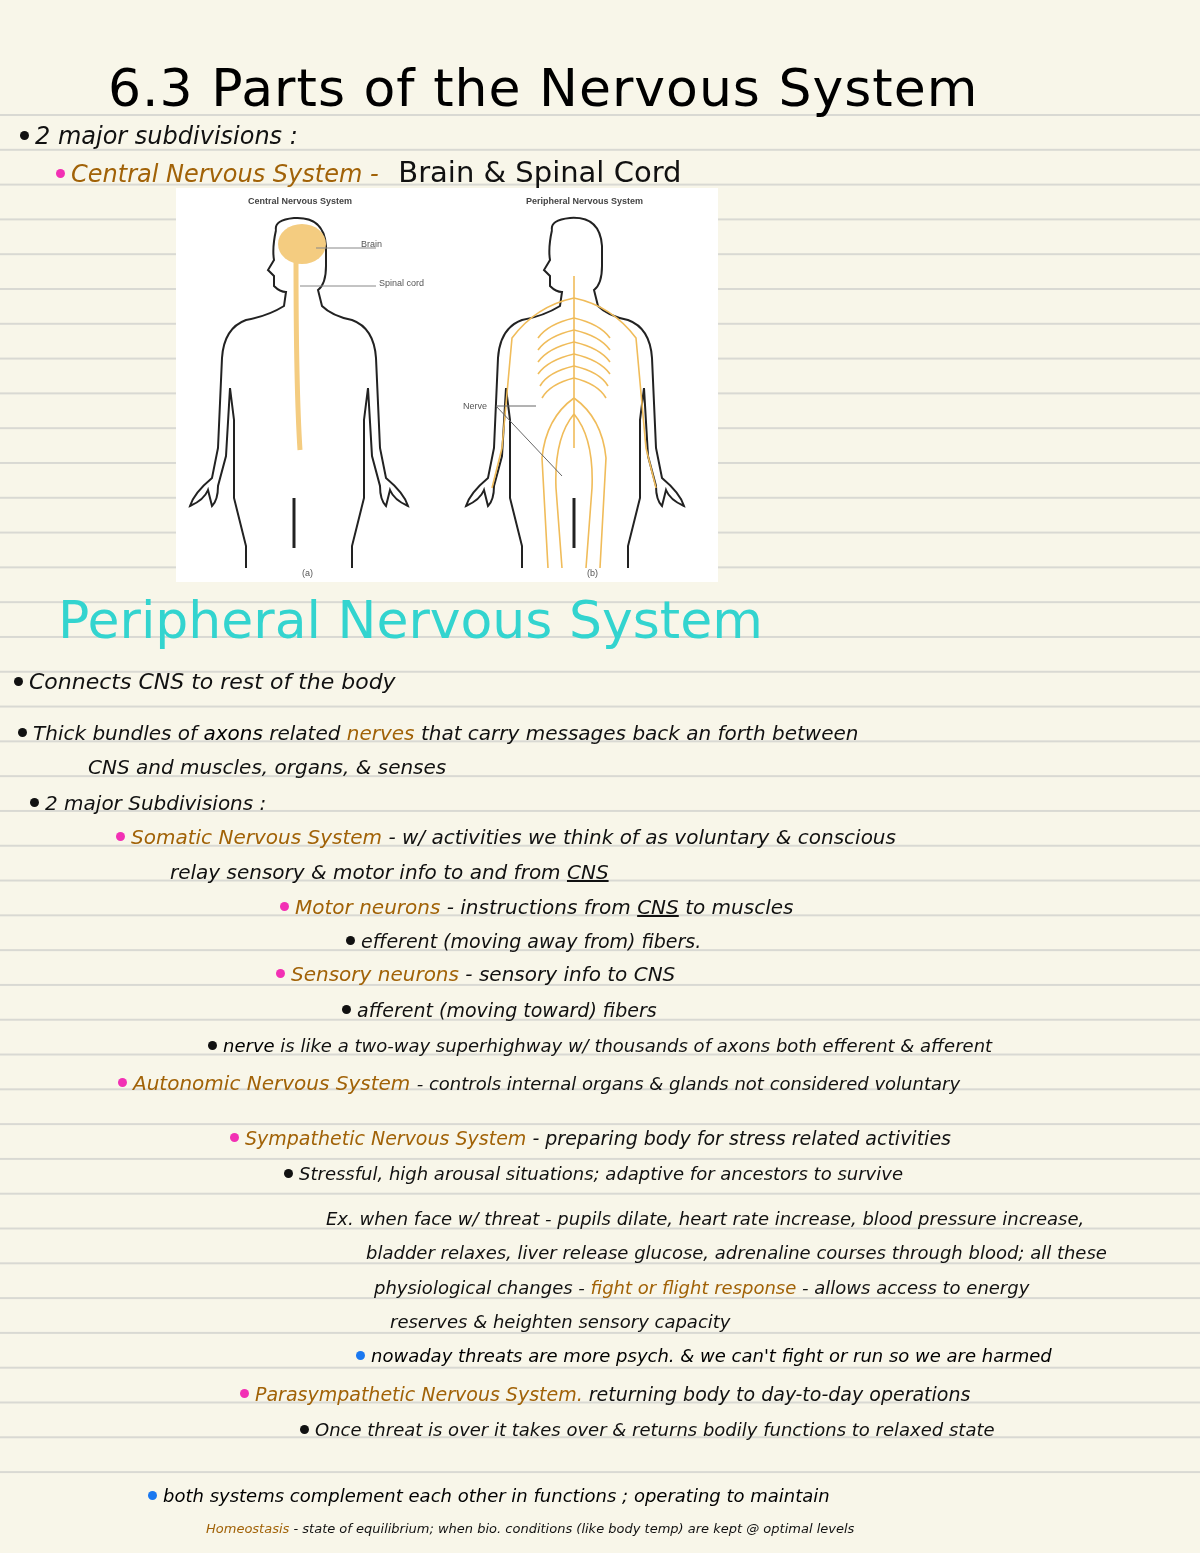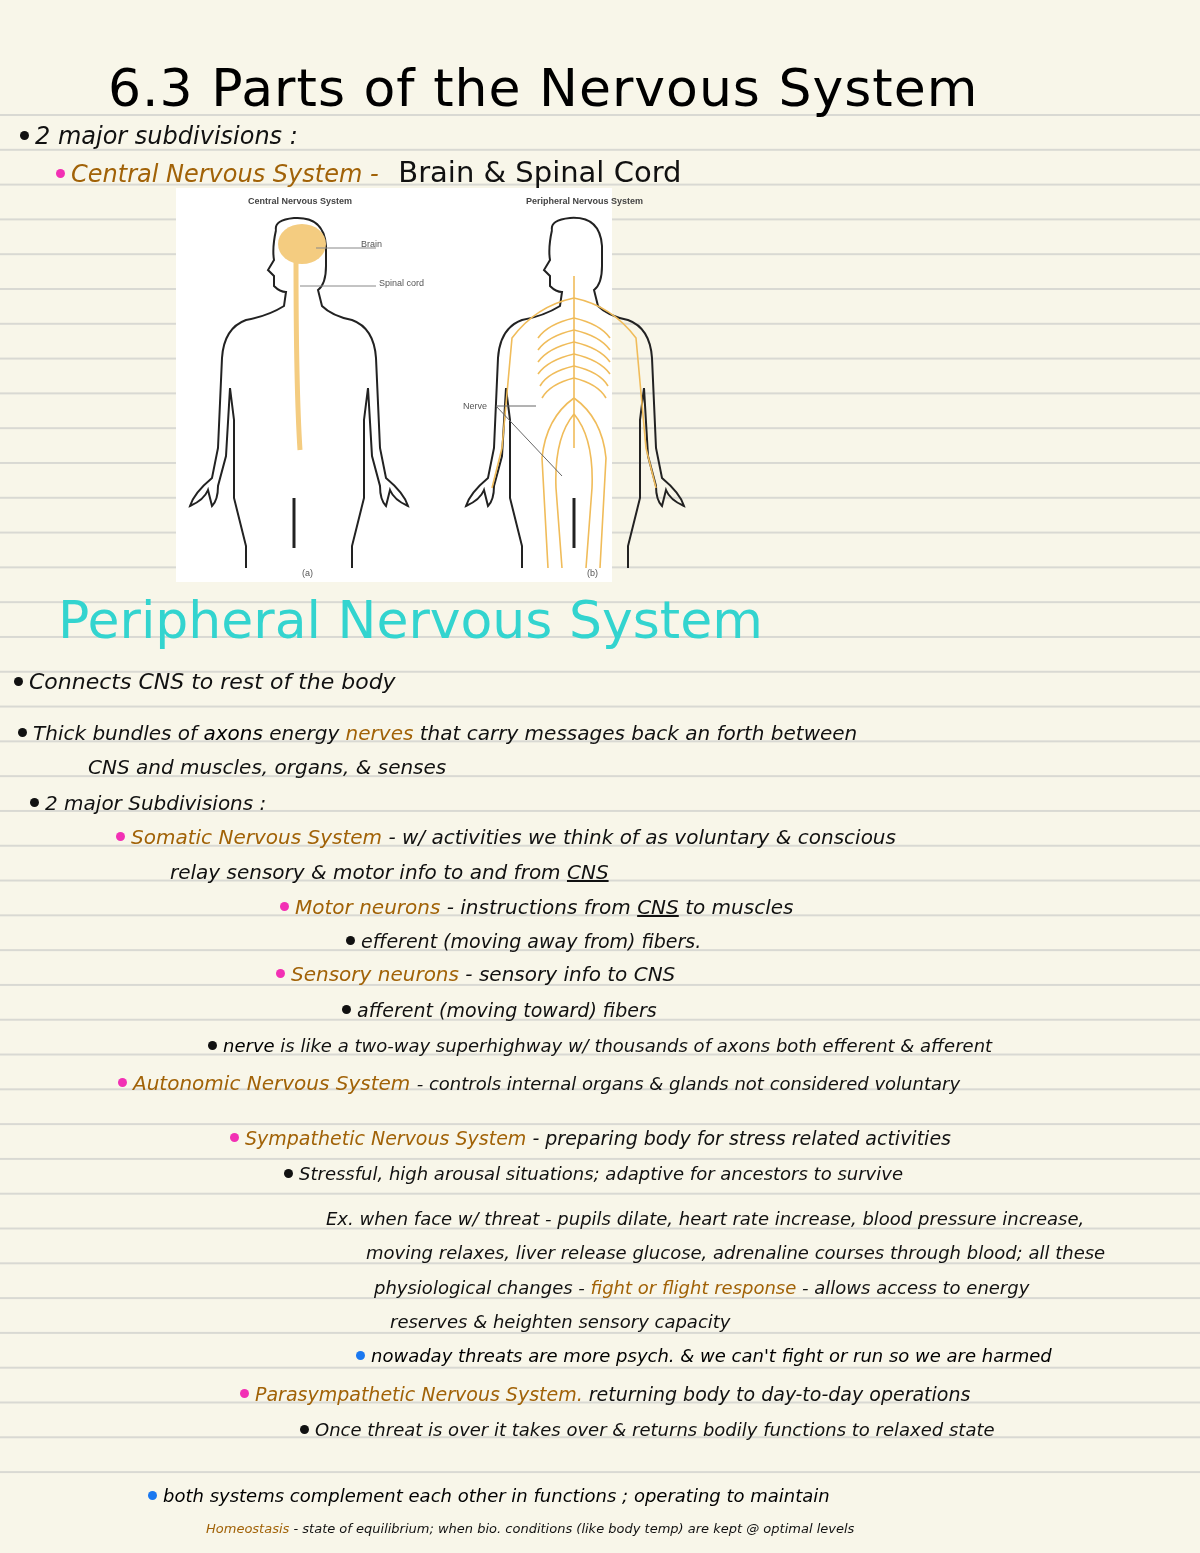--- a/index.html
+++ b/index.html
@@ -19,21 +19,21 @@
     .blk { color:#111; }
     .pink { color:#a16207; }
     .blue { color:#000000; }
     .teal { color:#33d4cf; }
     .title { font-size: 52px; font-style: normal; font-family: "DejaVu Sans", sans-serif; letter-spacing: 1px; }
     .h2 { font-size: 52px; font-style: normal; }
     .dot { display:inline-block; width:9px; height:9px; border-radius:50%; vertical-align: middle; margin-right:6px; position:relative; top:-2px; }
     .dot.k { background:#111; } .dot.p { background:#f230b4; } .dot.b { background:#1a78f0; }
     .u { text-decoration: underline; text-decoration-thickness: 2px; }
     .f24 { font-size: 24px; } .f22 { font-size: 22px; } .f20 { font-size: 20px; } .f19 { font-size: 19px; } .f18 { font-size: 18px; }
-    .figure { position:absolute; left:176px; top:188px; width:436px; height:394px; background:#ffffff; }
+    .figure { position:absolute; left:176px; top:188px; width:542px; height:394px; background:#ffffff; }
     .fig-title { position:absolute; top:8px; font-size:9px; font-weight:bold; color:#444; font-family:"Liberation Sans", sans-serif; font-style:normal; white-space:nowrap; }
     .fig-label { position:absolute; font-size:9px; color:#555; font-family:"Liberation Sans", sans-serif; font-style:normal; white-space:nowrap; }
     .fig-cap { position:absolute; top:380px; font-size:9px; color:#555; font-family:"Liberation Sans", sans-serif; font-style:normal; }
   </style>
 </head>
 <body>
 
 <div class="cover-top"></div>
 <div class="cover-bottom"></div>
 
@@ -102,21 +102,21 @@
 
 <div class="t h2 teal" style="left:58px; top:594px;">Peripheral Nervous System</div>
 
 <div class="t blk f22" style="left:14px; top:671px;">
   <span class="dot k"></span><span>Connects CNS to rest of the body</span>
 </div>
 
 <div class="t blk f20" style="left:18px; top:723px;">
   <span class="dot k"></span><span>Thick bundles of</span>
   <span class="blue">axons</span>
-  <span>energy</span>
+  <span>related</span>
   <span class="pink">nerves</span>
   <span>that carry messages back an forth between</span>
 </div>
 <div class="t blk f20" style="left:88px; top:757px;">CNS and muscles, organs, &amp; senses</div>
 
 <div class="t blk f20" style="left:30px; top:793px;">
   <span class="dot k"></span><span>2 major Subdivisions :</span>
 </div>
 
 <div class="t f20" style="left:116px; top:827px;">
@@ -158,21 +158,21 @@
 
 <div class="t f19" style="left:230px; top:1129px;">
   <span class="dot p"></span><span class="pink">Sympathetic Nervous System</span>
   <span class="blk">- preparing body for stress related activities</span>
 </div>
 <div class="t blk f18" style="left:284px; top:1165px;">
   <span class="dot k"></span><span>Stressful, high arousal situations; adaptive for ancestors to survive</span>
 </div>
 
 <div class="t blk f18" style="left:326px; top:1210px;">Ex. when face w/ threat - pupils dilate, heart rate increase, blood pressure increase,</div>
-<div class="t blk f18" style="left:366px; top:1244px;">moving relaxes, liver release glucose, adrenaline courses through blood; all these</div>
+<div class="t blk f18" style="left:366px; top:1244px;">bladder relaxes, liver release glucose, adrenaline courses through blood; all these</div>
 <div class="t blk f18" style="left:374px; top:1279px;">
   <span>physiological changes -</span>
   <span class="pink">fight or flight response</span>
   <span>- allows access to energy</span>
 </div>
 <div class="t blk f18" style="left:390px; top:1313px;">reserves &amp; heighten sensory capacity</div>
 
 <div class="t blue f18" style="left:356px; top:1347px;">
   <span class="dot b"></span><span>nowaday threats are more psych. &amp; we can't fight or run so we are harmed</span>
 </div>

